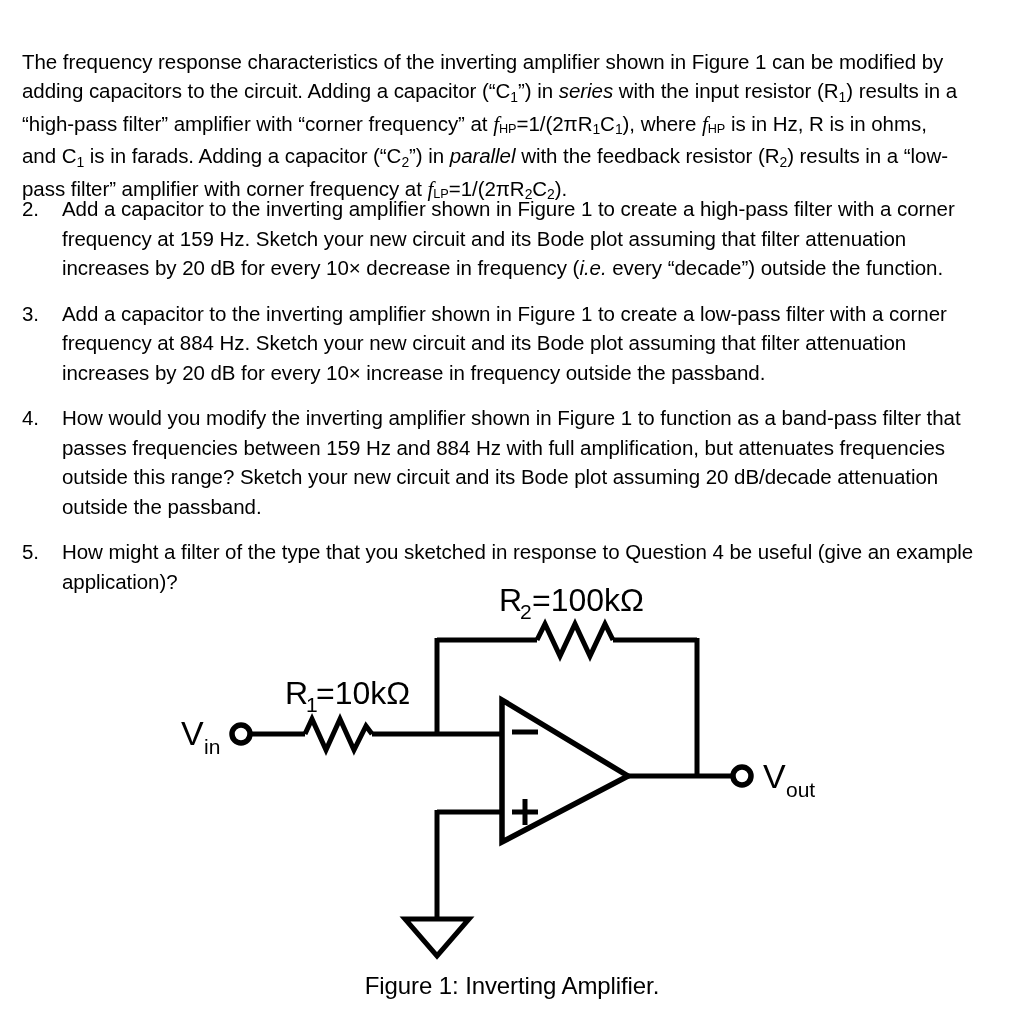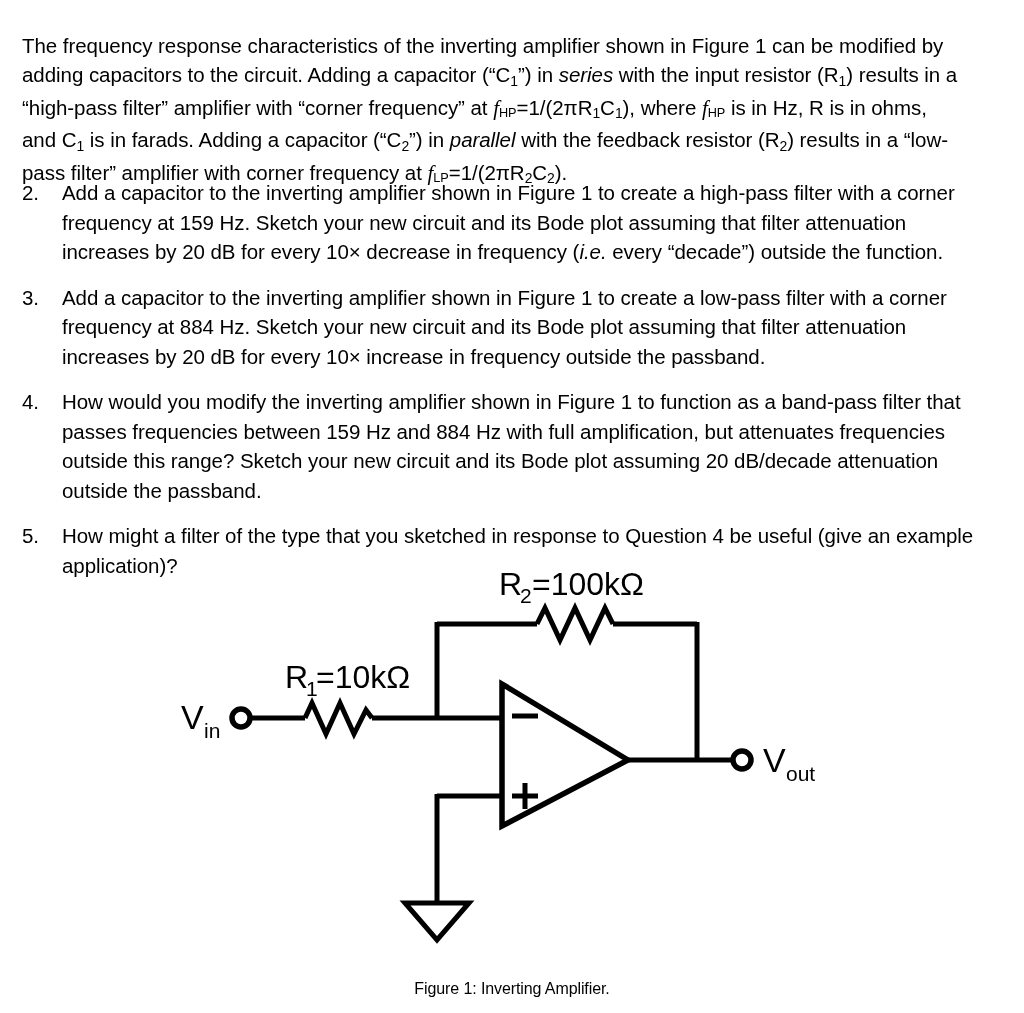--- a/index.html
+++ b/index.html
@@ -10,21 +10,21 @@
   body {
     width: 1024px;
     height: 1013px;
     font-family: "Liberation Sans", sans-serif;
     color: #000000;
     position: relative;
     overflow: hidden;
   }
   .page {
     position: absolute;
-    left: 0; top: 0;
+    left: 0; top: 16px;
     width: 1024px;
     height: 754px;
   }
   .intro {
     position: absolute;
     left: 22px;
     top: 10px;
     width: 942px;
     font-size: 20.5px;
     line-height: 29.5px;
@@ -83,23 +83,22 @@
     position: absolute;
     left: 0;
     top: 0;
   }
   .figcaption {
     position: absolute;
     left: 0;
     top: 408px;
     width: 1024px;
     text-align: center;
-    font-size: 16px;
+    font-size: 24px;
     letter-spacing: -0.1px;
-    margin-top: 24px;
   }
   .lbl {
     font-family: "Liberation Sans", sans-serif;
     fill: #000;
   }
 </style>
 </head>
 <body>
 
 <div class="page">

